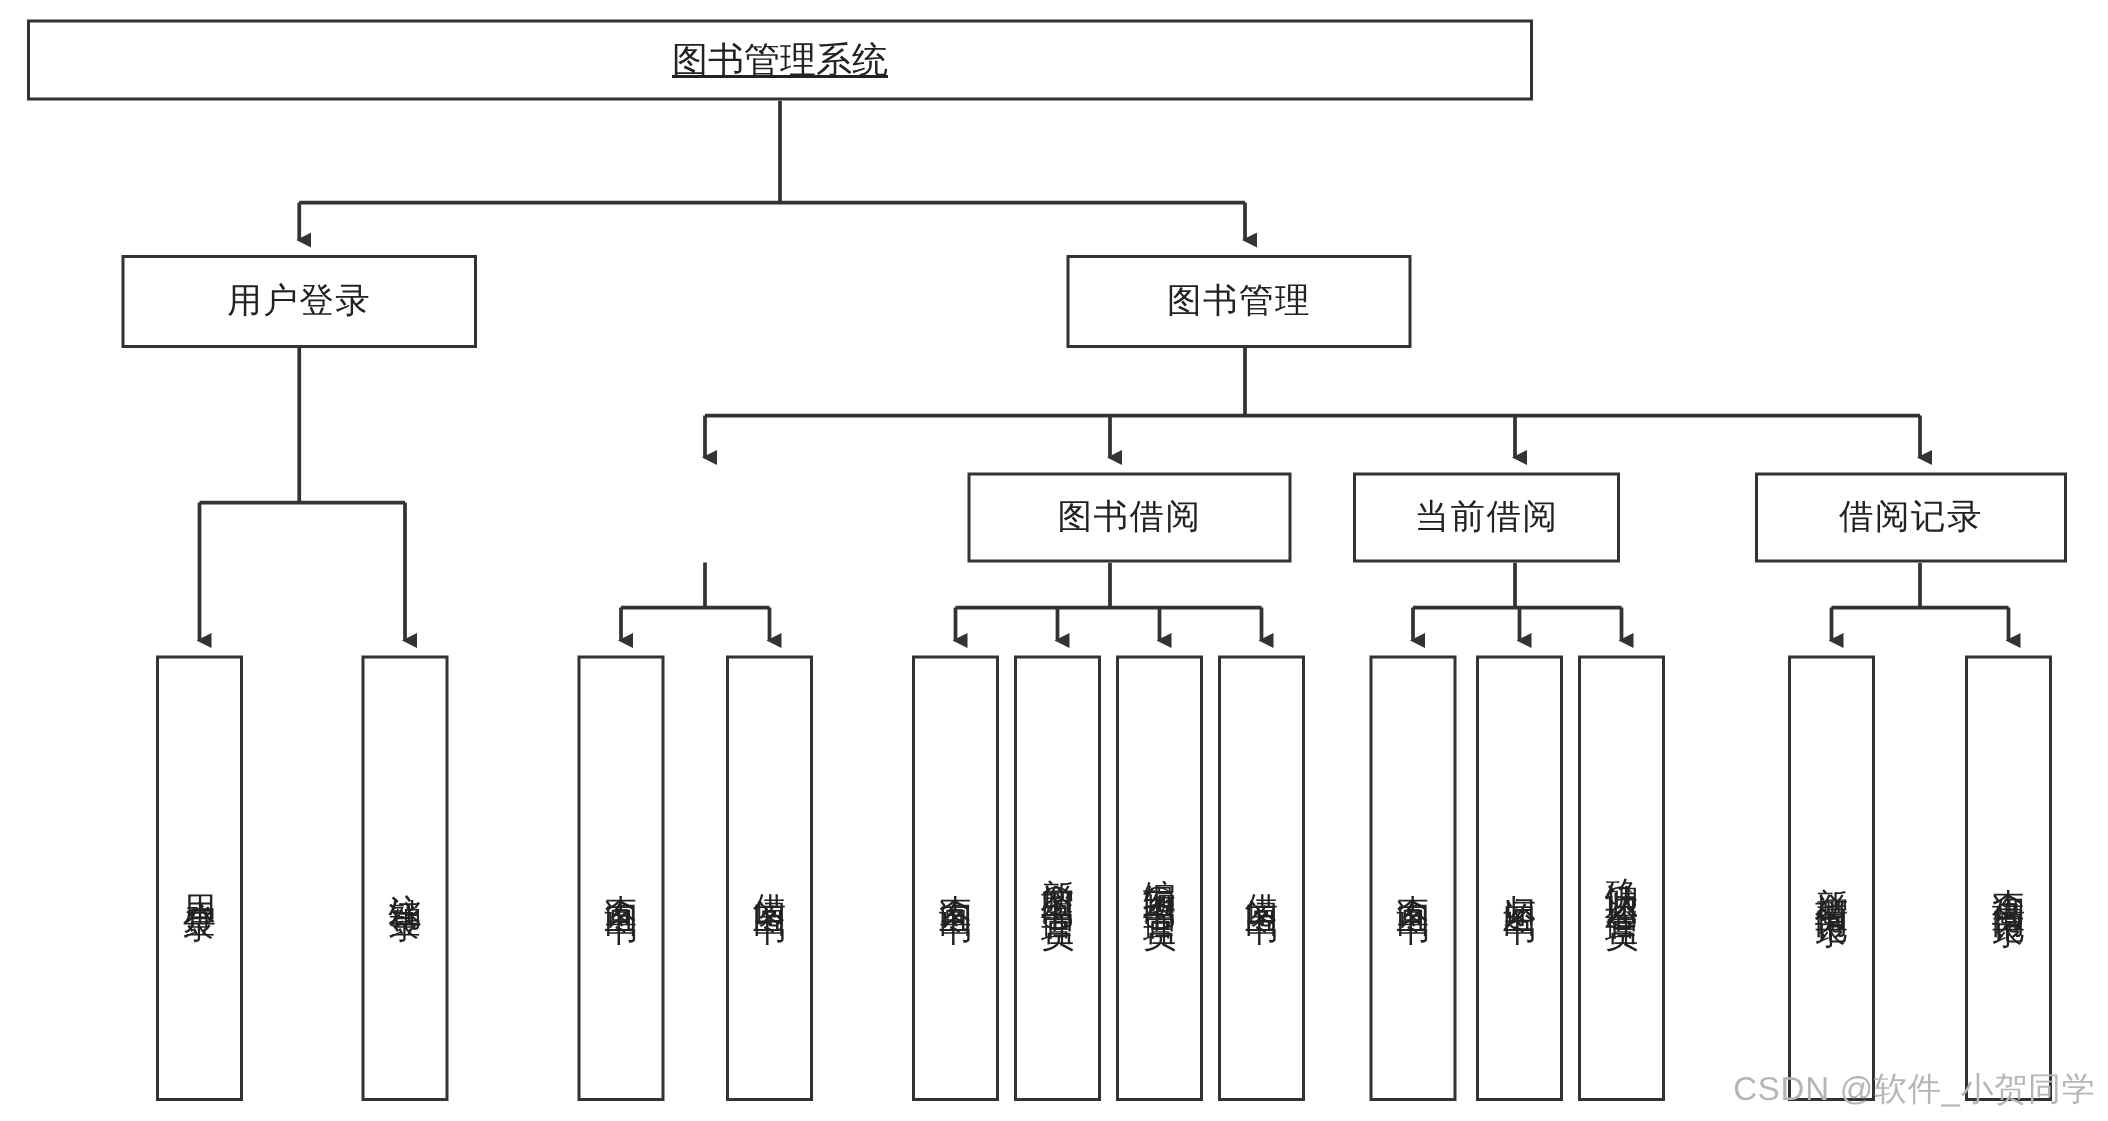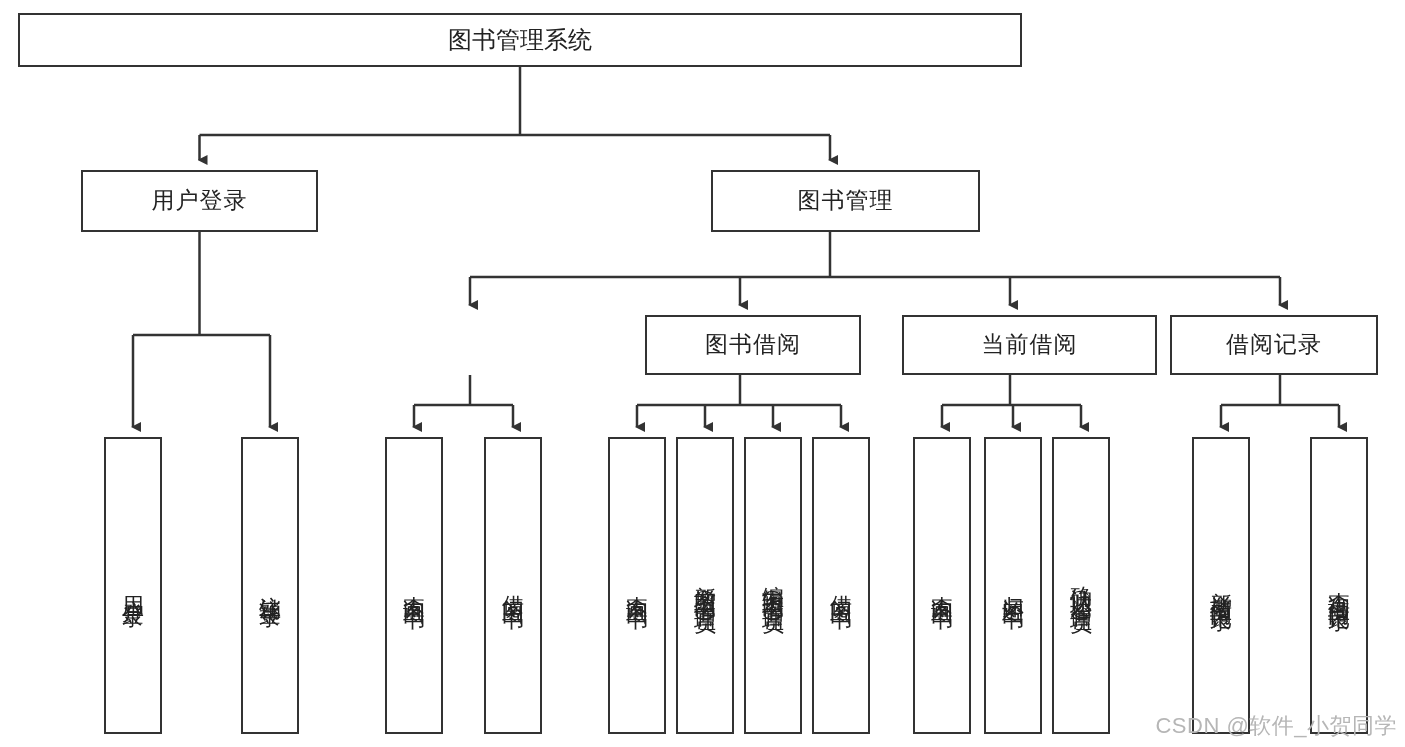--- a/index.html
+++ b/index.html
@@ -36,20 +36,21 @@
     color: #222222;
     text-align: center;
   }
   .node.h {
     font-size: 23px;
     letter-spacing: 1px;
     line-height: 1.2;
   }
   .node.root {
     font-size: 24px;
+    text-decoration: underline;
   }
   .leaf {
     position: absolute;
     box-sizing: border-box;
     border: 2.5px solid #333333;
     background: #ffffff;
     display: flex;
     align-items: center;
     justify-content: center;
     overflow: hidden;
@@ -129,28 +130,28 @@
     </g>
   </svg>
 
   <div class="node root" style="left:18px; top:13px; width:1004px; height:54px;">
     <span>图书管理系统</span>
   </div>
 
   <div class="node h" style="left:81px; top:170px; width:237px; height:62px;">
     <span>用户登录</span>
   </div>
-  <div class="node h" style="left:711px; top:170px; width:269px; height:62px;">
+  <div class="node h" style="left:711px; top:170px; width:230px; height:62px;">
     <span>图书管理</span>
   </div>
 
   <div class="node h" style="left:645px; top:315px; width:216px; height:60px;">
     <span>图书借阅</span>
   </div>
-  <div class="node h" style="left:902px; top:315px; width:255px; height:60px;">
+  <div class="node h" style="left:902px; top:315px; width:178px; height:60px;">
     <span>当前借阅</span>
   </div>
   <div class="node h" style="left:1170px; top:315px; width:208px; height:60px;">
     <span>借阅记录</span>
   </div>
 
   <div class="leaf" style="left:104px; top:437px; width:58px; height:297px;">
     <span class="vtext">用户登录</span>
   </div>
   <div class="leaf" style="left:241px; top:437px; width:58px; height:297px;">

